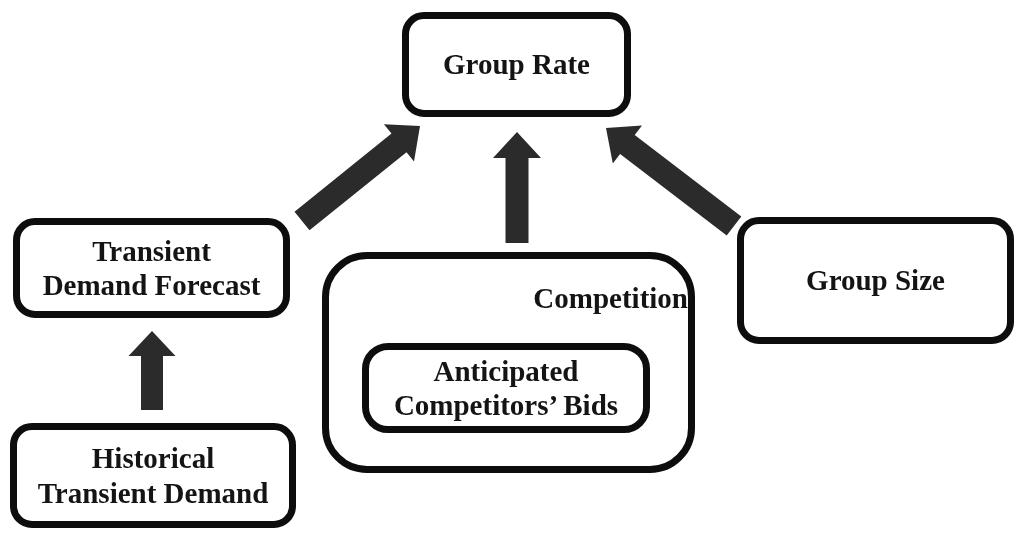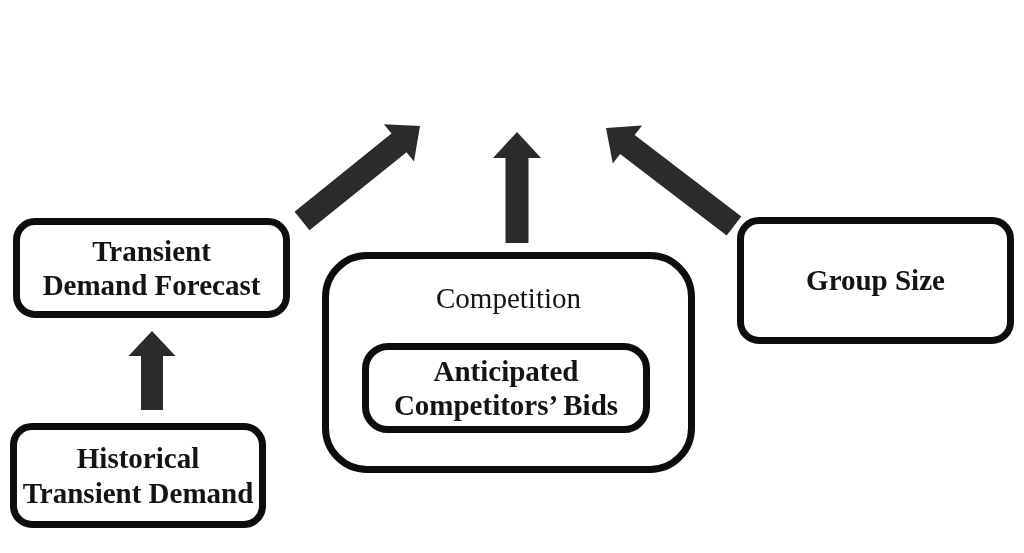--- a/index.html
+++ b/index.html
@@ -30,50 +30,53 @@
     text-align: center;
     color: var(--text-color, #141414);
     font-weight: bold;
     font-size: 29px;
     line-height: 1.18;
   }
   .node-label { white-space: pre-line; }
   .node-group-rate  { left: 402px; top: 12px;  width: 229px; height: 105px; }
   .node-forecast    { left: 13px;  top: 218px; width: 277px; height: 100px; }
   .node-group-size  { left: 737px; top: 217px; width: 277px; height: 127px; }
-  .node-historical  { left: 10px;  top: 423px; width: 256px; height: 105px; }
+  .node-historical  { left: 10px;  top: 423px; width: 286px; height: 105px; }
   .node-competition {
     left: 322px; top: 252px; width: 373px; height: 221px;
     border-radius: 45px;
     display: block;
   }
   .competition-title {
     margin-top: 22px;
-    text-align: center;
-    font-weight: normal;
+    text-align: right;
+    font-weight: bold;
     font-size: 29px;
     color: var(--text-color, #141414);
   }
   .node-anticipated {
     left: 33px; top: 84px; width: 288px; height: 90px;
     border-radius: 26px;
   }
 </style>
 </head>
 <body>
 
 <div class="canvas">
 
   <svg class="arrow-layer" viewBox="0 0 1024 553" xmlns="http://www.w3.org/2000/svg">
     <polygon points="309.5,230.3 406.5,152.3 414.0,161.6 420,126 383.9,124.2 391.5,133.6 294.5,211.7"></polygon>
     <polygon points="528.5,243 528.5,158 541,158 517,132 493,158 505.5,158 505.5,243"></polygon>
     <polygon points="741.3,216.5 634.7,134.9 642.0,125.4 606,128 612.8,163.5 620.1,153.9 726.7,235.5"></polygon>
     <polygon points="163,410 163,356 175.5,356 152,331 128.5,356 141,356 141,410"></polygon>
   </svg>
 
+  <div class="node node-group-rate">
+    <span class="node-label">Group Rate</span>
+  </div>
 
   <div class="node node-forecast">
     <span class="node-label">Transient
 Demand Forecast</span>
   </div>
 
   <div class="node node-competition">
     <div class="competition-title node-label">Competition</div>
     <div class="node node-anticipated">
       <span class="node-label">Anticipated

